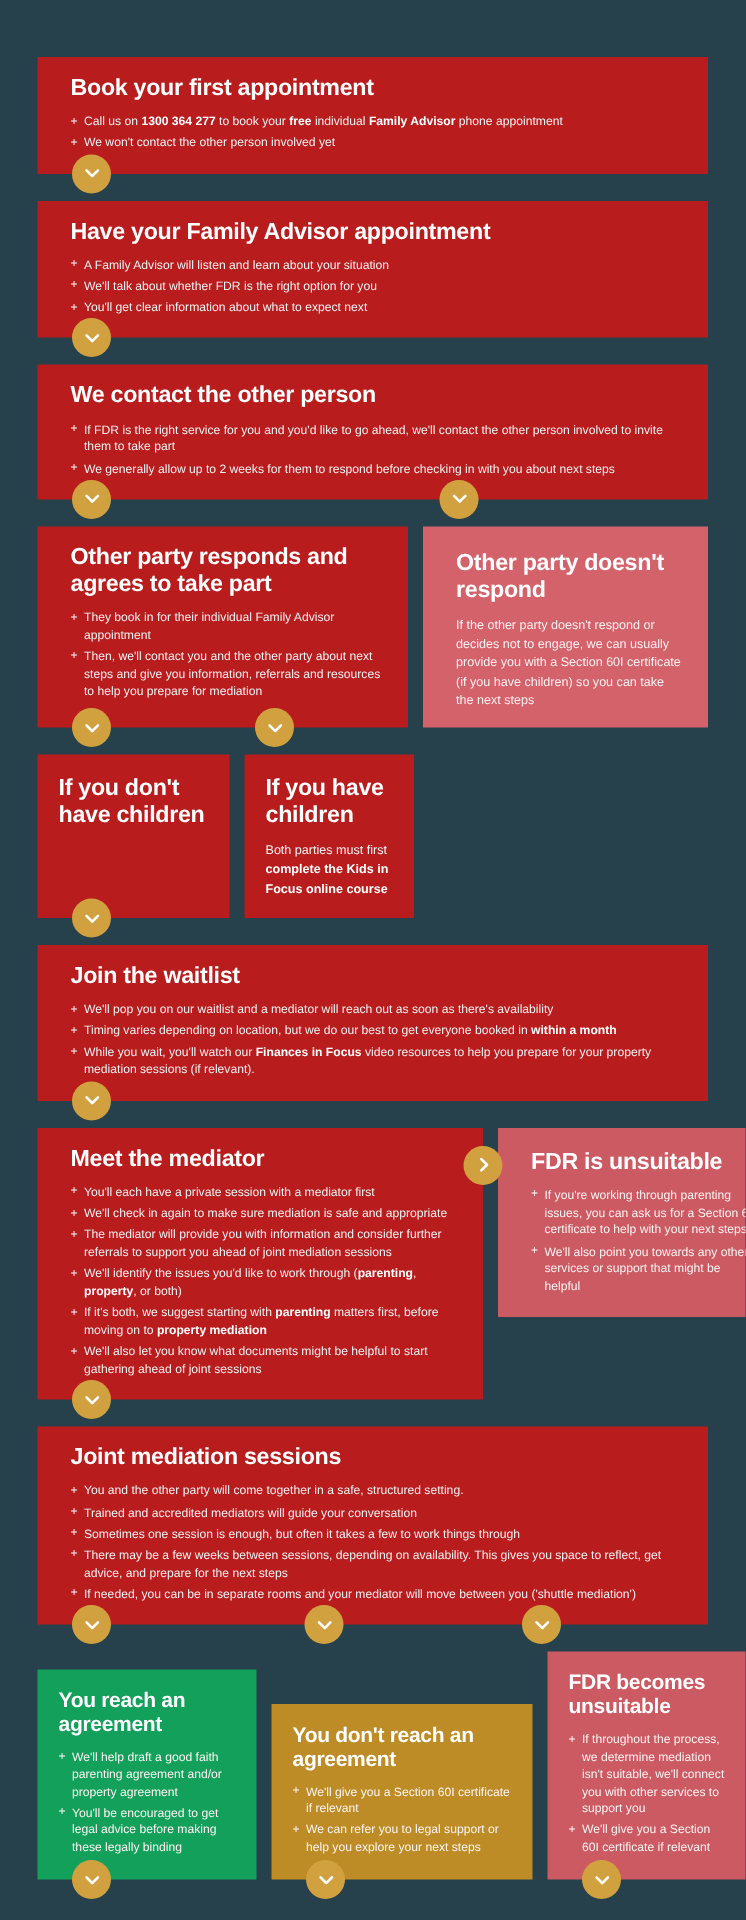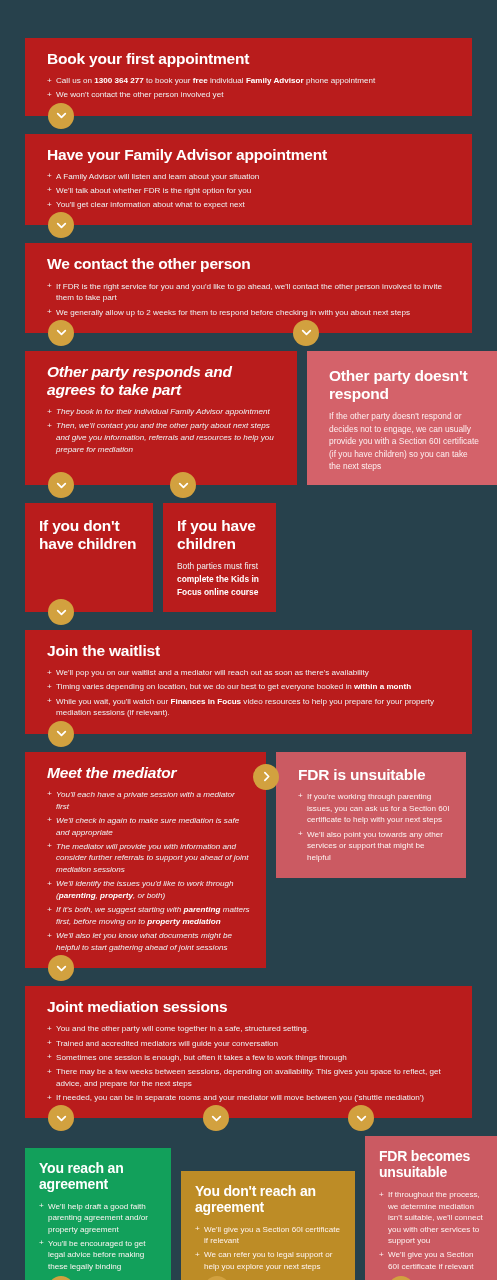--- a/index.html
+++ b/index.html
@@ -82,39 +82,39 @@
     align-items: center;
     justify-content: center;
     z-index: 5;
   }
   .chev svg { display: block; }
 
   
   .row { display: flex; gap: 10px; position: relative; margin-bottom: 18px; }
   .row > .card { margin-bottom: 0; }
 
-  .col-a { width: 272px; flex: none; font-style: italic; }
+  .col-a { width: 247px; flex: none; }
   .col-b { width: 190px; flex: none; }
 
   .two-small { display: flex; gap: 10px; margin-bottom: 18px; }
   .two-small > .card { margin-bottom: 0; }
   .sm-a { width: 128px; flex: none; padding: 14px 13px 14px 14px; }
   .sm-b { width: 113px; flex: none; padding: 14px 13px 14px 14px; }
 
   .three { display: flex; gap: 10px; margin-bottom: 18px; align-items: flex-end; }
   .three > .card { margin-bottom: 0; padding: 13px 13px 14px 14px; }
   .t1 { width: 146px; flex: none; }
   .t2 { width: 174px; flex: none; }
   .t3 { width: 135px; flex: none; }
   .three h2 { font-size: 14px; line-height: 1.14; margin-bottom: 8px; }
   .three li { font-size: 8.1px; line-height: 1.42; }
 
   .mt-pair { display: flex; gap: 10px; margin-bottom: 18px; align-items: flex-start; }
   .mt-pair > .card { margin-bottom: 0; }
-  .mt-left  { width: 241px; flex: none; font-style: italic; }
+  .mt-left  { width: 297px; flex: none; }
   .mt-right { width: 190px; flex: none; align-self: flex-start; }
 </style>
 </head>
 <body>
 
 <div class="flow">
 
   <div class="card teal">
     <h2>Book your first appointment</h2>
     <ul>

